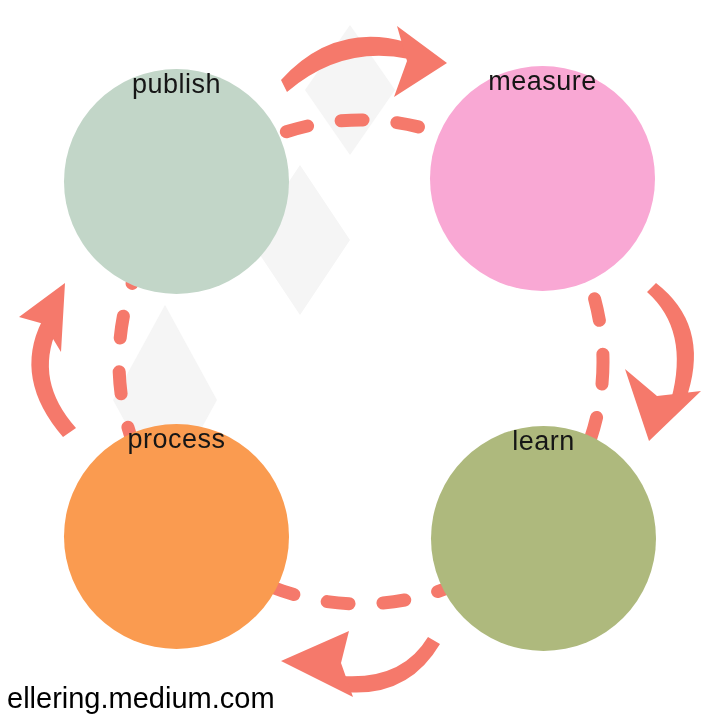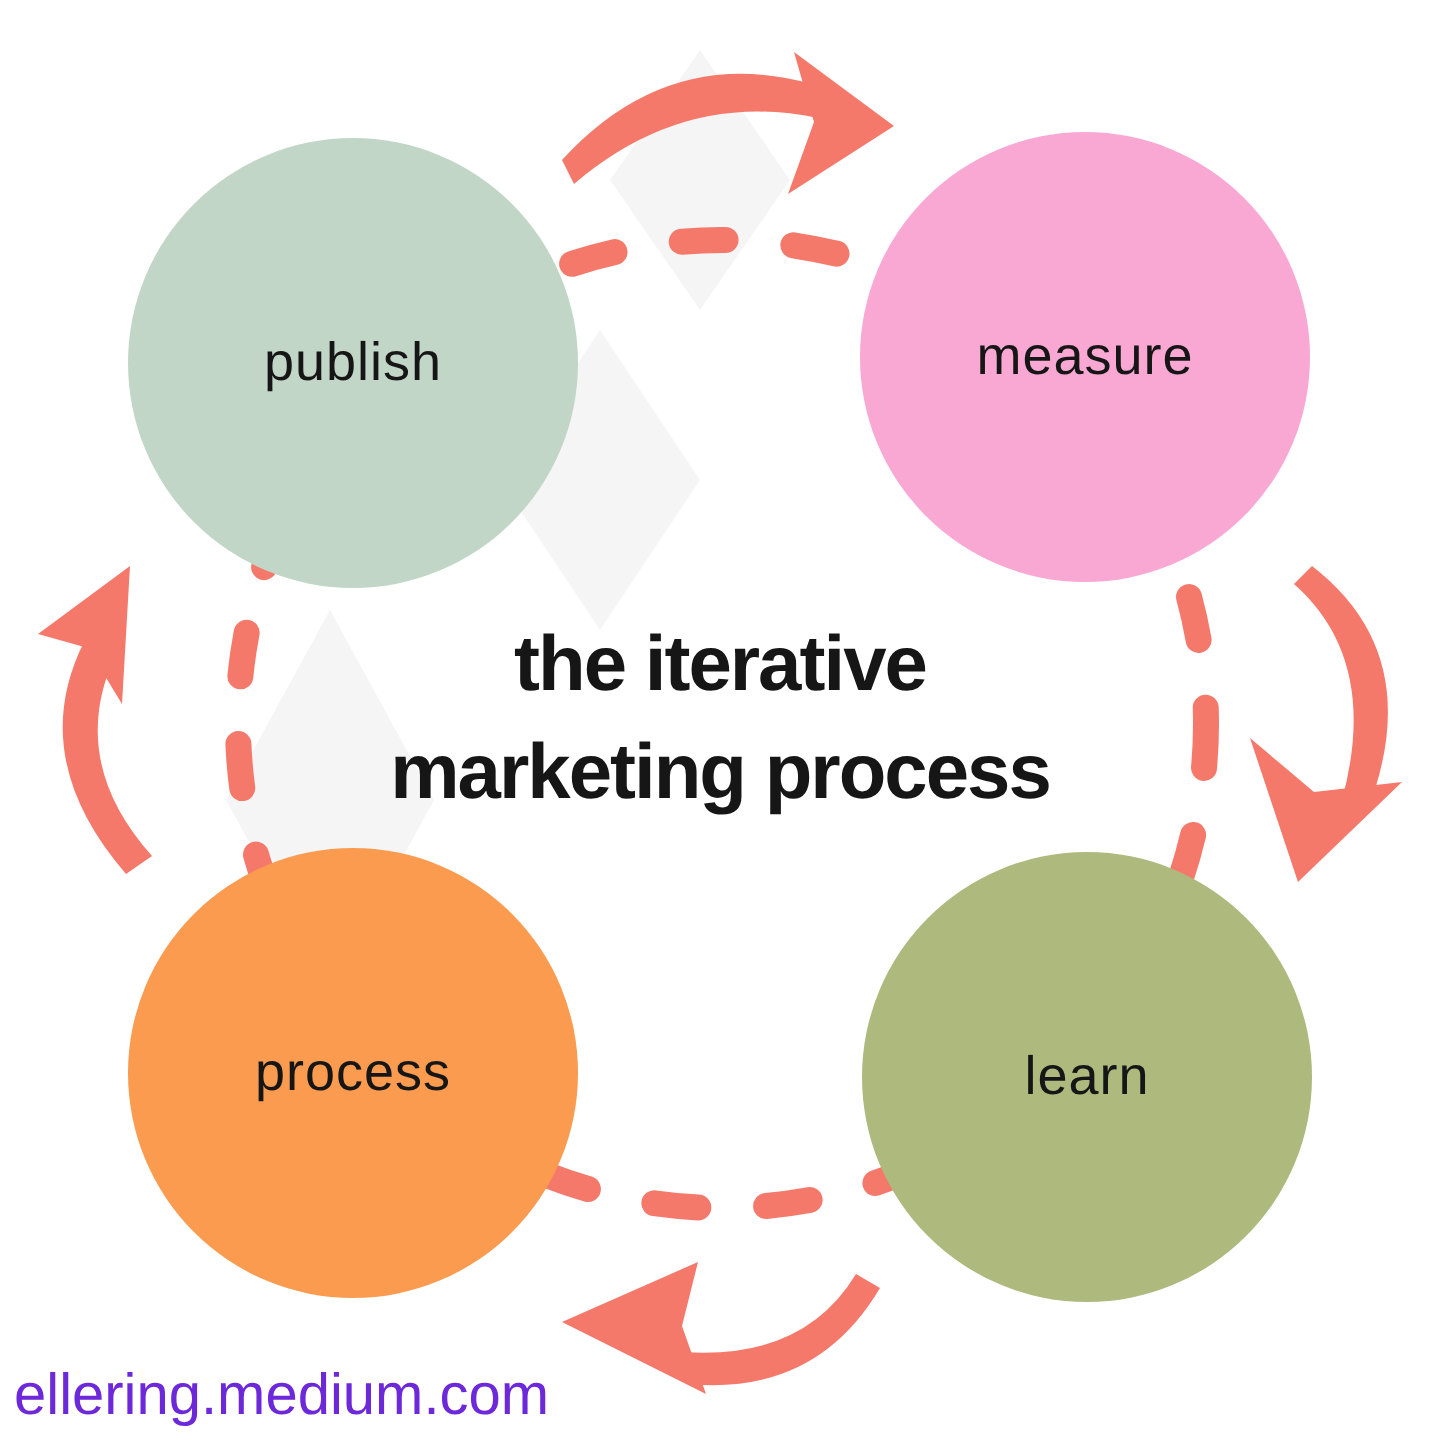--- a/index.html
+++ b/index.html
@@ -16,38 +16,38 @@
     font-family:"Liberation Sans", sans-serif;
     margin:0 auto;
   }
   .layer{position:absolute;left:0;top:0;width:720px;height:720px;pointer-events:none;}
   .ring{fill:none;stroke:var(--coral);stroke-width:13;stroke-linecap:round;stroke-dasharray:22 34;}
   .arrow{fill:var(--coral);stroke:none;}
   .diamond{fill:#f5f5f5;}
   .step{
     position:absolute;
     width:225px;height:225px;border-radius:50%;
-    display:flex;align-items:center;justify-content:center;
+    display:flex;justify-content:center;
   }
   .step-label{
     font-size:27px;letter-spacing:.5px;color:var(--ink);
     font-weight:400;
   }
   .pos-top-left{left:64px;top:69px;}
   .pos-top-right{left:430px;top:66px;}
   .pos-bottom-left{left:64px;top:424px;}
   .pos-bottom-right{left:431px;top:426px;}
   .title{
     position:absolute;left:0;top:306px;width:720px;
     text-align:center;color:var(--ink);
     font-size:39px;font-weight:700;line-height:54px;letter-spacing:-1px;
   }
   .watermark{
     position:absolute;left:7px;top:682px;
-    font-size:29px;color:#6d28d9;font-weight:400;letter-spacing:0;
+    font-size:29px;color:#000000;font-weight:400;letter-spacing:0;
   }
 </style>
 </head>
 <body>
 
 <div class="canvas">
 
   <svg class="layer" viewBox="0 0 720 720" aria-hidden="true">
     <g>
       <polygon class="diamond" points="165,305 217,400 165,495 113,400"></polygon>
@@ -82,20 +82,16 @@
     <g>
       <path class="arrow" d="M440,644 Q408,698 344,692 L342,676 Q402,680 428,637 Z"></path>
       <path class="arrow" d="M281,661 L349,631 L341,663 L353,697 Z"></path>
     </g>
     <g>
       <path class="arrow" d="M63,437 Q13,379 42,321 L57,329 Q34,381 76,428 Z"></path>
       <path class="arrow" d="M65,283 L19,317 L44,324 L61,352 Z"></path>
     </g>
   </svg>
 
-  <div class="title">
-    <div>the iterative</div>
-    <div>marketing process</div>
-  </div>
 
   <div class="watermark">ellering.medium.com</div>
 
 </div>
 
 </body></html>

